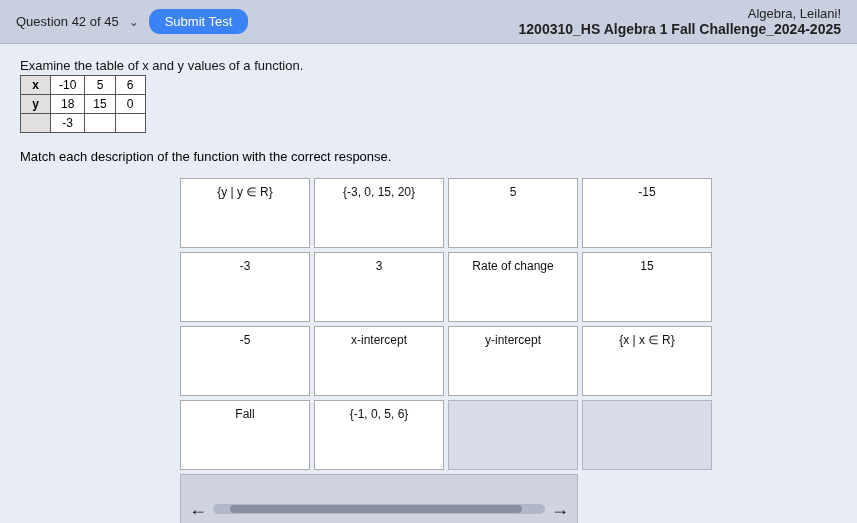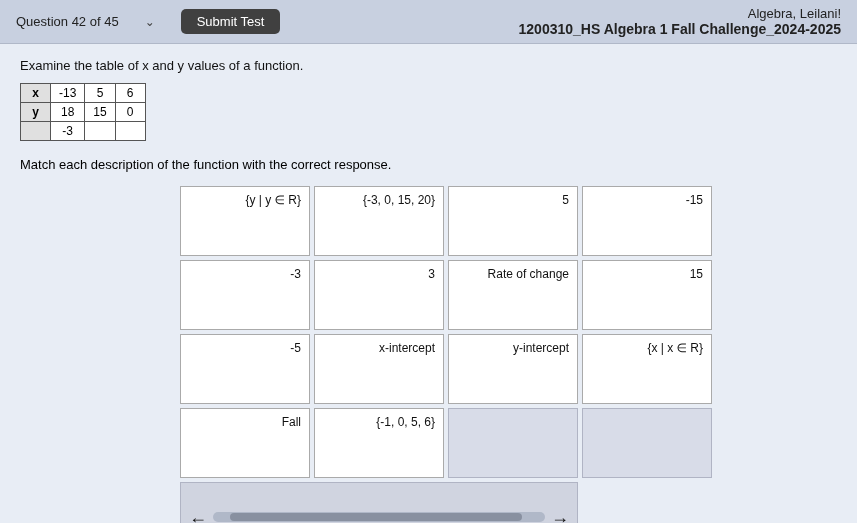--- a/index.html
+++ b/index.html
@@ -17,37 +17,37 @@
       background: #c8d0e0;
       display: flex;
       align-items: center;
       justify-content: space-between;
       padding: 6px 16px;
       border-bottom: 1px solid #b0b8c8;
     }
     .header-left {
       display: flex;
       align-items: center;
-      gap: 26px;
+      gap: 10px;
     }
     .question-label {
       font-size: 13px;
       color: #222;
     }
     .chevron-icon {
       font-size: 12px;
       color: #444;
     }
     .submit-btn {
-      background: #404040;
+      background: #3b82f6;
       color: white;
       border: none;
       padding: 5px 16px;
       font-size: 13px;
-      border-radius: 5px;
+      border-radius: 11px;
       cursor: pointer;
     }
     .header-right {
       font-size: 13px;
       color: #222;
       text-align: right;
     }
     .test-title {
       font-size: 14px;
       font-weight: bold;
@@ -57,21 +57,21 @@
     
     .main-content {
       padding: 14px 20px;
       background: #e8edf5;
       min-height: 480px;
     }
 
     .question-text {
       font-size: 13px;
       color: #111;
-      margin-bottom: 10px;
+      margin-bottom: 2px;
     }
 
     
     .table-container {
       display: inline-block;
       margin-bottom: 12px;
     }
     .func-table {
       border-collapse: collapse;
       font-size: 12px;
@@ -104,21 +104,21 @@
       grid-template-columns: repeat(4, 130px);
       grid-template-rows: repeat(5, 70px);
       gap: 4px;
     }
 
     .tile {
       background: white;
       border: 1px solid #aaa;
       display: flex;
       align-items: flex-start;
-      justify-content: flex-end;
+      justify-content: center;
       padding: 6px 8px;
       font-size: 12px;
       color: #111;
       cursor: grab;
       position: relative;
     }
 
     .tile.empty {
       background: #d8dce8;
       border: 1px solid #b0b4c4;
@@ -142,21 +142,21 @@
 <div class="main-content">
 
   <div class="question-text">Examine the table of x and y values of a function.</div>
 
   
   <div class="table-container">
     <table class="func-table">
       <tbody>
           <tr>
         <td class="header-cell">x</td>
-        <td>-13</td>
+        <td>-10</td>
         <td>5</td>
         <td>6</td>
       </tr>
       <tr>
         <td class="header-cell">y</td>
         <td>18</td>
         <td>15</td>
         <td>0</td>
       </tr>
       <tr>

